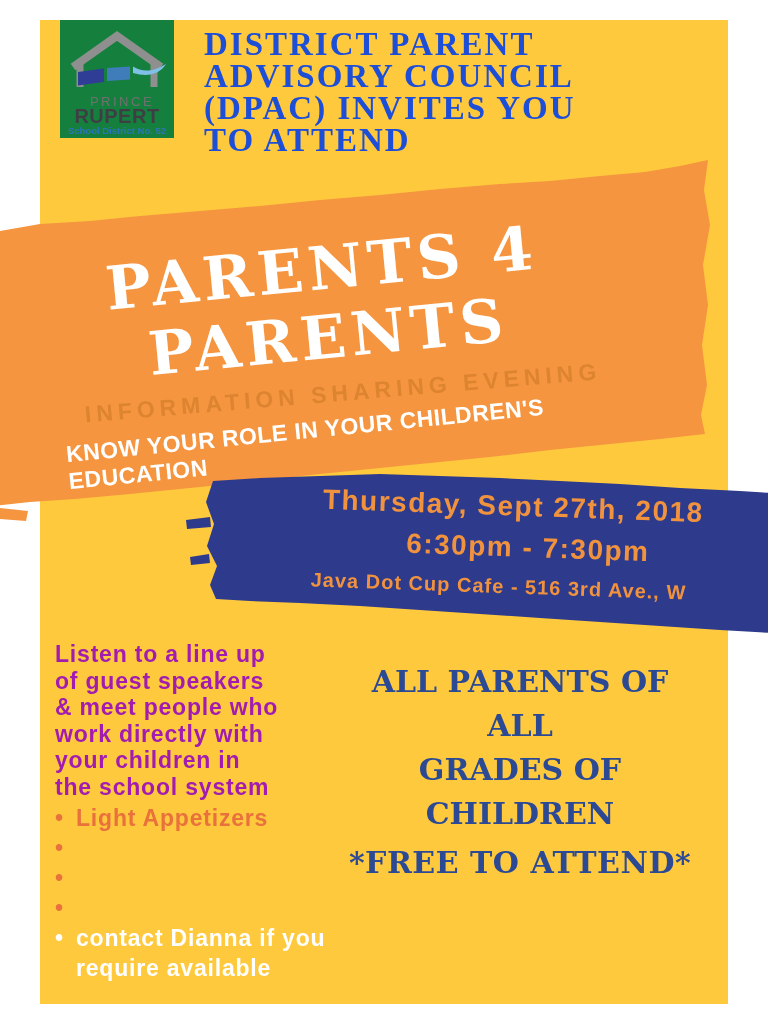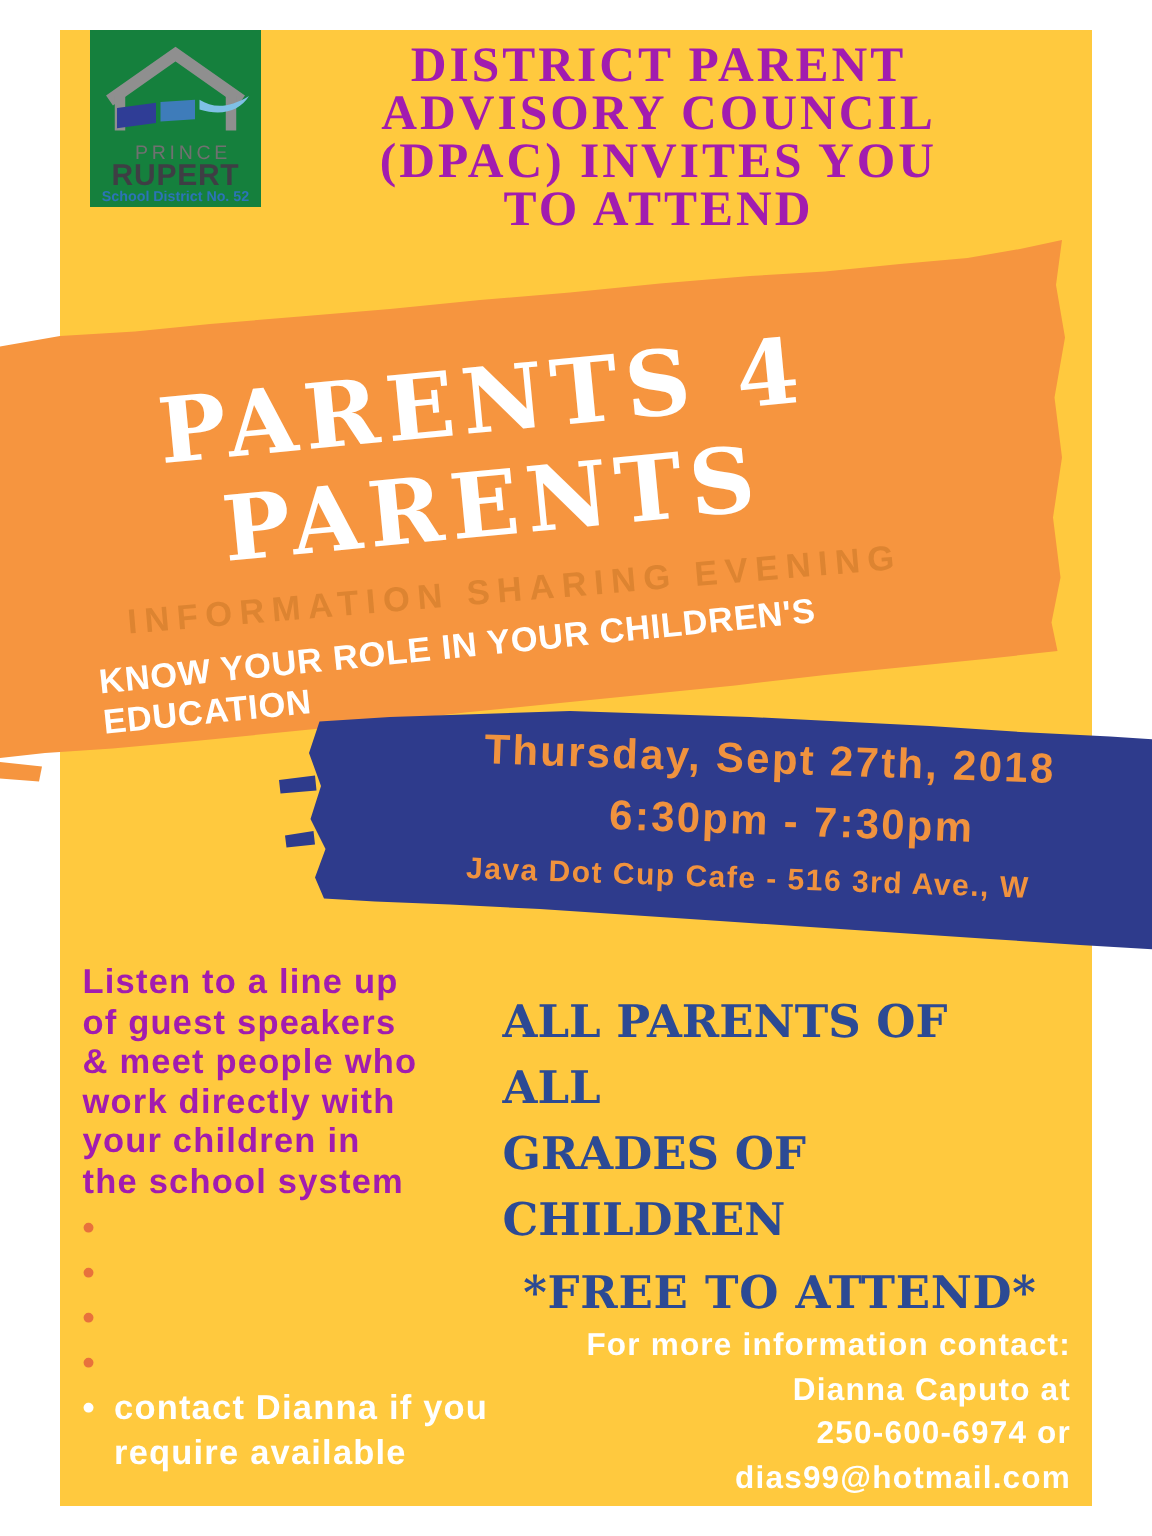--- a/index.html
+++ b/index.html
@@ -13,21 +13,21 @@
   }
   .logo-box {
     position:absolute; left:60px; top:20px; width:114px; height:118px;
     background:#15803d;
   }
   .logo-box svg { display:block; }
   .header-title {
     position:absolute; left:204px; top:28px; width:470px;
     font-family:"Liberation Serif", serif; font-weight:bold;
     font-size:33px; line-height:32px; letter-spacing:2px;
-    color:#a21caf; white-space:pre-line;text-align:center;
+    color:#1d4ed8; white-space:pre-line;
   }
   .banners-svg { position:absolute; left:0; top:0; width:768px; height:1024px; }
   .main-title {
     position:absolute; left:60px; top:234px; width:530px; text-align:center;
     transform:rotate(-5.5deg);
     font-family:"DejaVu Serif", serif; font-weight:bold;
     font-size:60px; line-height:69px; letter-spacing:5px;
     color:#ffffff; white-space:pre-line;
   }
   .subtitle-sharing {
@@ -54,21 +54,21 @@
   }
   .bullet-list {
     position:absolute; left:55px; top:803px; width:305px;
     font-size:23px; font-weight:bold; letter-spacing:0.8px;
   }
   .bullet-item { display:flex; line-height:30px; color:#E8713C; }
   .bullet-item.white { color:#ffffff; }
   .bullet-item .dot { width:21px; flex:none; }
   .bullet-item .txt { white-space:pre-line; }
   .audience-heading {
-    position:absolute; left:335px; top:660px; width:370px; 
+    position:absolute; left:335px; top:660px; width:370px; text-align:center;
     font-family:"DejaVu Serif", serif; font-weight:bold;
     font-size:30px; line-height:44px; color:#2C4A94; white-space:pre-line;
   }
   .free-heading {
     position:absolute; left:335px; top:797px; width:370px; text-align:center;
     font-family:"DejaVu Serif", serif; font-weight:bold;
     font-size:30px; letter-spacing:0.5px; color:#2C4A94;margin-top:48px;
   }
   .contact-block {
     position:absolute; left:360px; top:882px; width:354px; text-align:right;
@@ -135,20 +135,21 @@
   <div class="intro-paragraph">Listen to a line up
 of guest speakers
 &amp; meet people who
 work directly with
 your children in
 the school system</div>
 
   <div class="bullet-list">
     <div class="bullet-item">
       <span class="dot">•</span>
+      <span class="txt">Light Appetizers</span>
     </div>
     <div class="bullet-item">
       <span class="dot">•</span>
     </div>
     <div class="bullet-item">
       <span class="dot">•</span>
     </div>
     <div class="bullet-item">
       <span class="dot">•</span>
     </div>
@@ -157,20 +158,14 @@
       <span class="txt">contact Dianna if you
 require available</span>
     </div>
   </div>
 
   <div class="audience-heading">ALL PARENTS OF ALL
 GRADES OF CHILDREN</div>
 
   <div class="free-heading">*FREE TO ATTEND*</div>
 
-  <div class="contact-block">
-    <div>For more information contact:</div>
-    <div>Dianna Caputo at</div>
-    <div>250-600-6974 or</div>
-    <div>dias99@hotmail.com</div>
-  </div>
 
 </div>
 
 </body></html>

